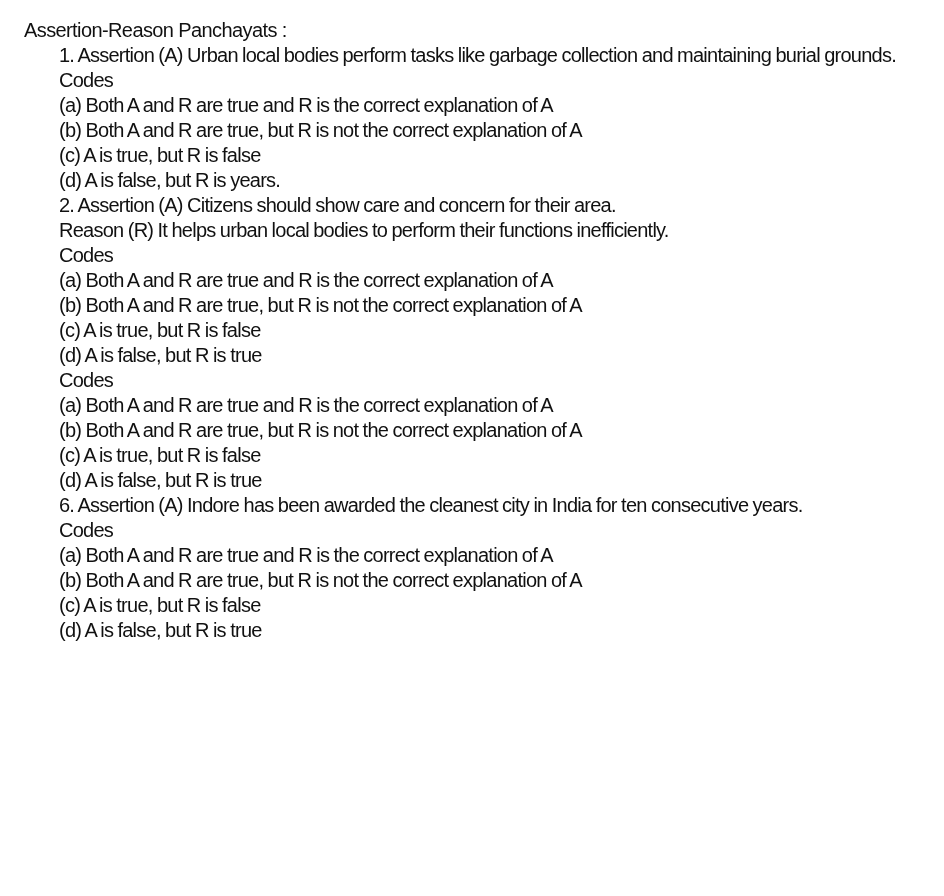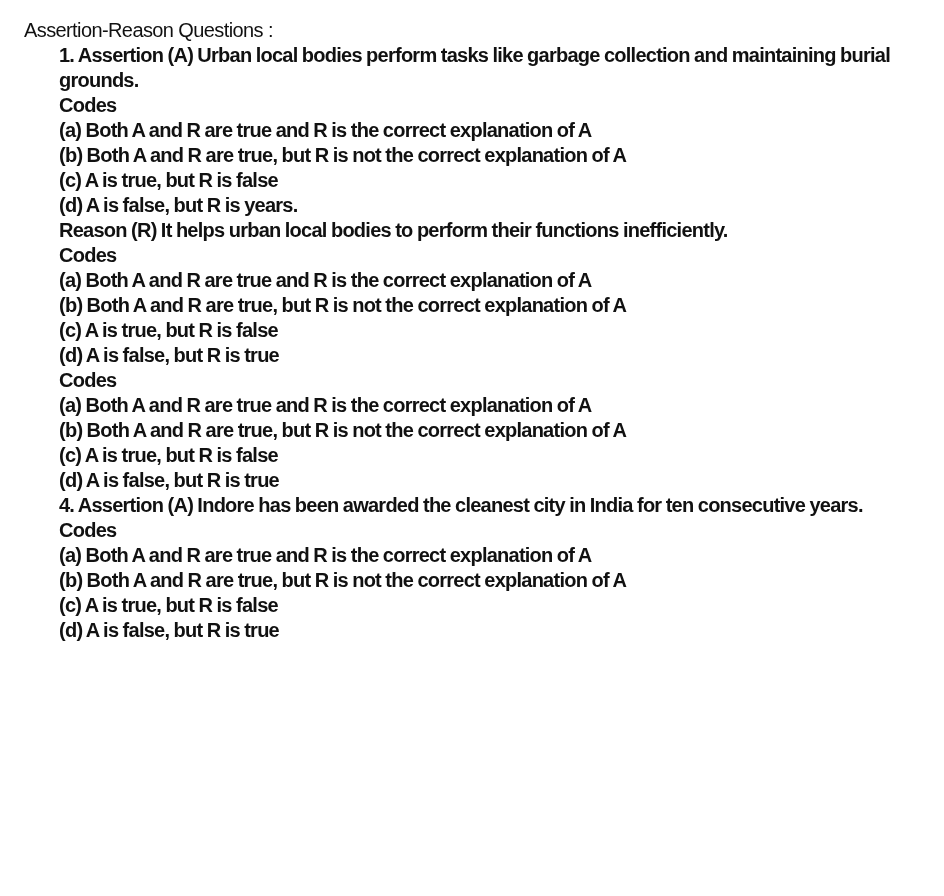--- a/index.html
+++ b/index.html
@@ -29,60 +29,60 @@
     }
     .body {
       margin-left: 35px;
       width: 880px;
     }
     .line {
       font-size: 20px;
       line-height: 25px;
       letter-spacing: -0.75px;
       word-spacing: -0.5px;
-      font-weight: bold;
     }
     .line.nowrap { white-space: nowrap; }
   </style>
 </head>
 <body>
 
 <div class="doc">
-  <div class="heading">Assertion-Reason Questions :</div>
+  <div class="heading">Assertion-Reason Panchayats :</div>
 
   <div class="body">
 
     <div>
       <div class="line">1. Assertion (A) Urban local bodies perform tasks like garbage collection and maintaining burial grounds.</div>
       <div class="line">Codes</div>
       <div class="line nowrap">(a) Both A and R are true and R is the correct explanation of A</div>
       <div class="line nowrap">(b) Both A and R are true, but R is not the correct explanation of A</div>
       <div class="line nowrap">(c) A is true, but R is false</div>
       <div class="line nowrap">(d) A is false, but R is years.</div>
     </div>
 
     <div>
+      <div class="line">2. Assertion (A) Citizens should show care and concern for their area.</div>
       <div class="line">Reason (R) It helps urban local bodies to perform their functions inefficiently.</div>
       <div class="line">Codes</div>
       <div class="line nowrap">(a) Both A and R are true and R is the correct explanation of A</div>
       <div class="line nowrap">(b) Both A and R are true, but R is not the correct explanation of A</div>
       <div class="line nowrap">(c) A is true, but R is false</div>
       <div class="line nowrap">(d) A is false, but R is true</div>
     </div>
 
     <div>
       <div class="line">Codes</div>
       <div class="line nowrap">(a) Both A and R are true and R is the correct explanation of A</div>
       <div class="line nowrap">(b) Both A and R are true, but R is not the correct explanation of A</div>
       <div class="line nowrap">(c) A is true, but R is false</div>
       <div class="line nowrap">(d) A is false, but R is true</div>
     </div>
 
     <div>
-      <div class="line nowrap">4. Assertion (A) Indore has been awarded the cleanest city in India for ten consecutive years.</div>
+      <div class="line nowrap">6. Assertion (A) Indore has been awarded the cleanest city in India for ten consecutive years.</div>
       <div class="line">Codes</div>
       <div class="line nowrap">(a) Both A and R are true and R is the correct explanation of A</div>
       <div class="line nowrap">(b) Both A and R are true, but R is not the correct explanation of A</div>
       <div class="line nowrap">(c) A is true, but R is false</div>
       <div class="line nowrap">(d) A is false, but R is true</div>
     </div>
 
   </div>
 </div>
 

